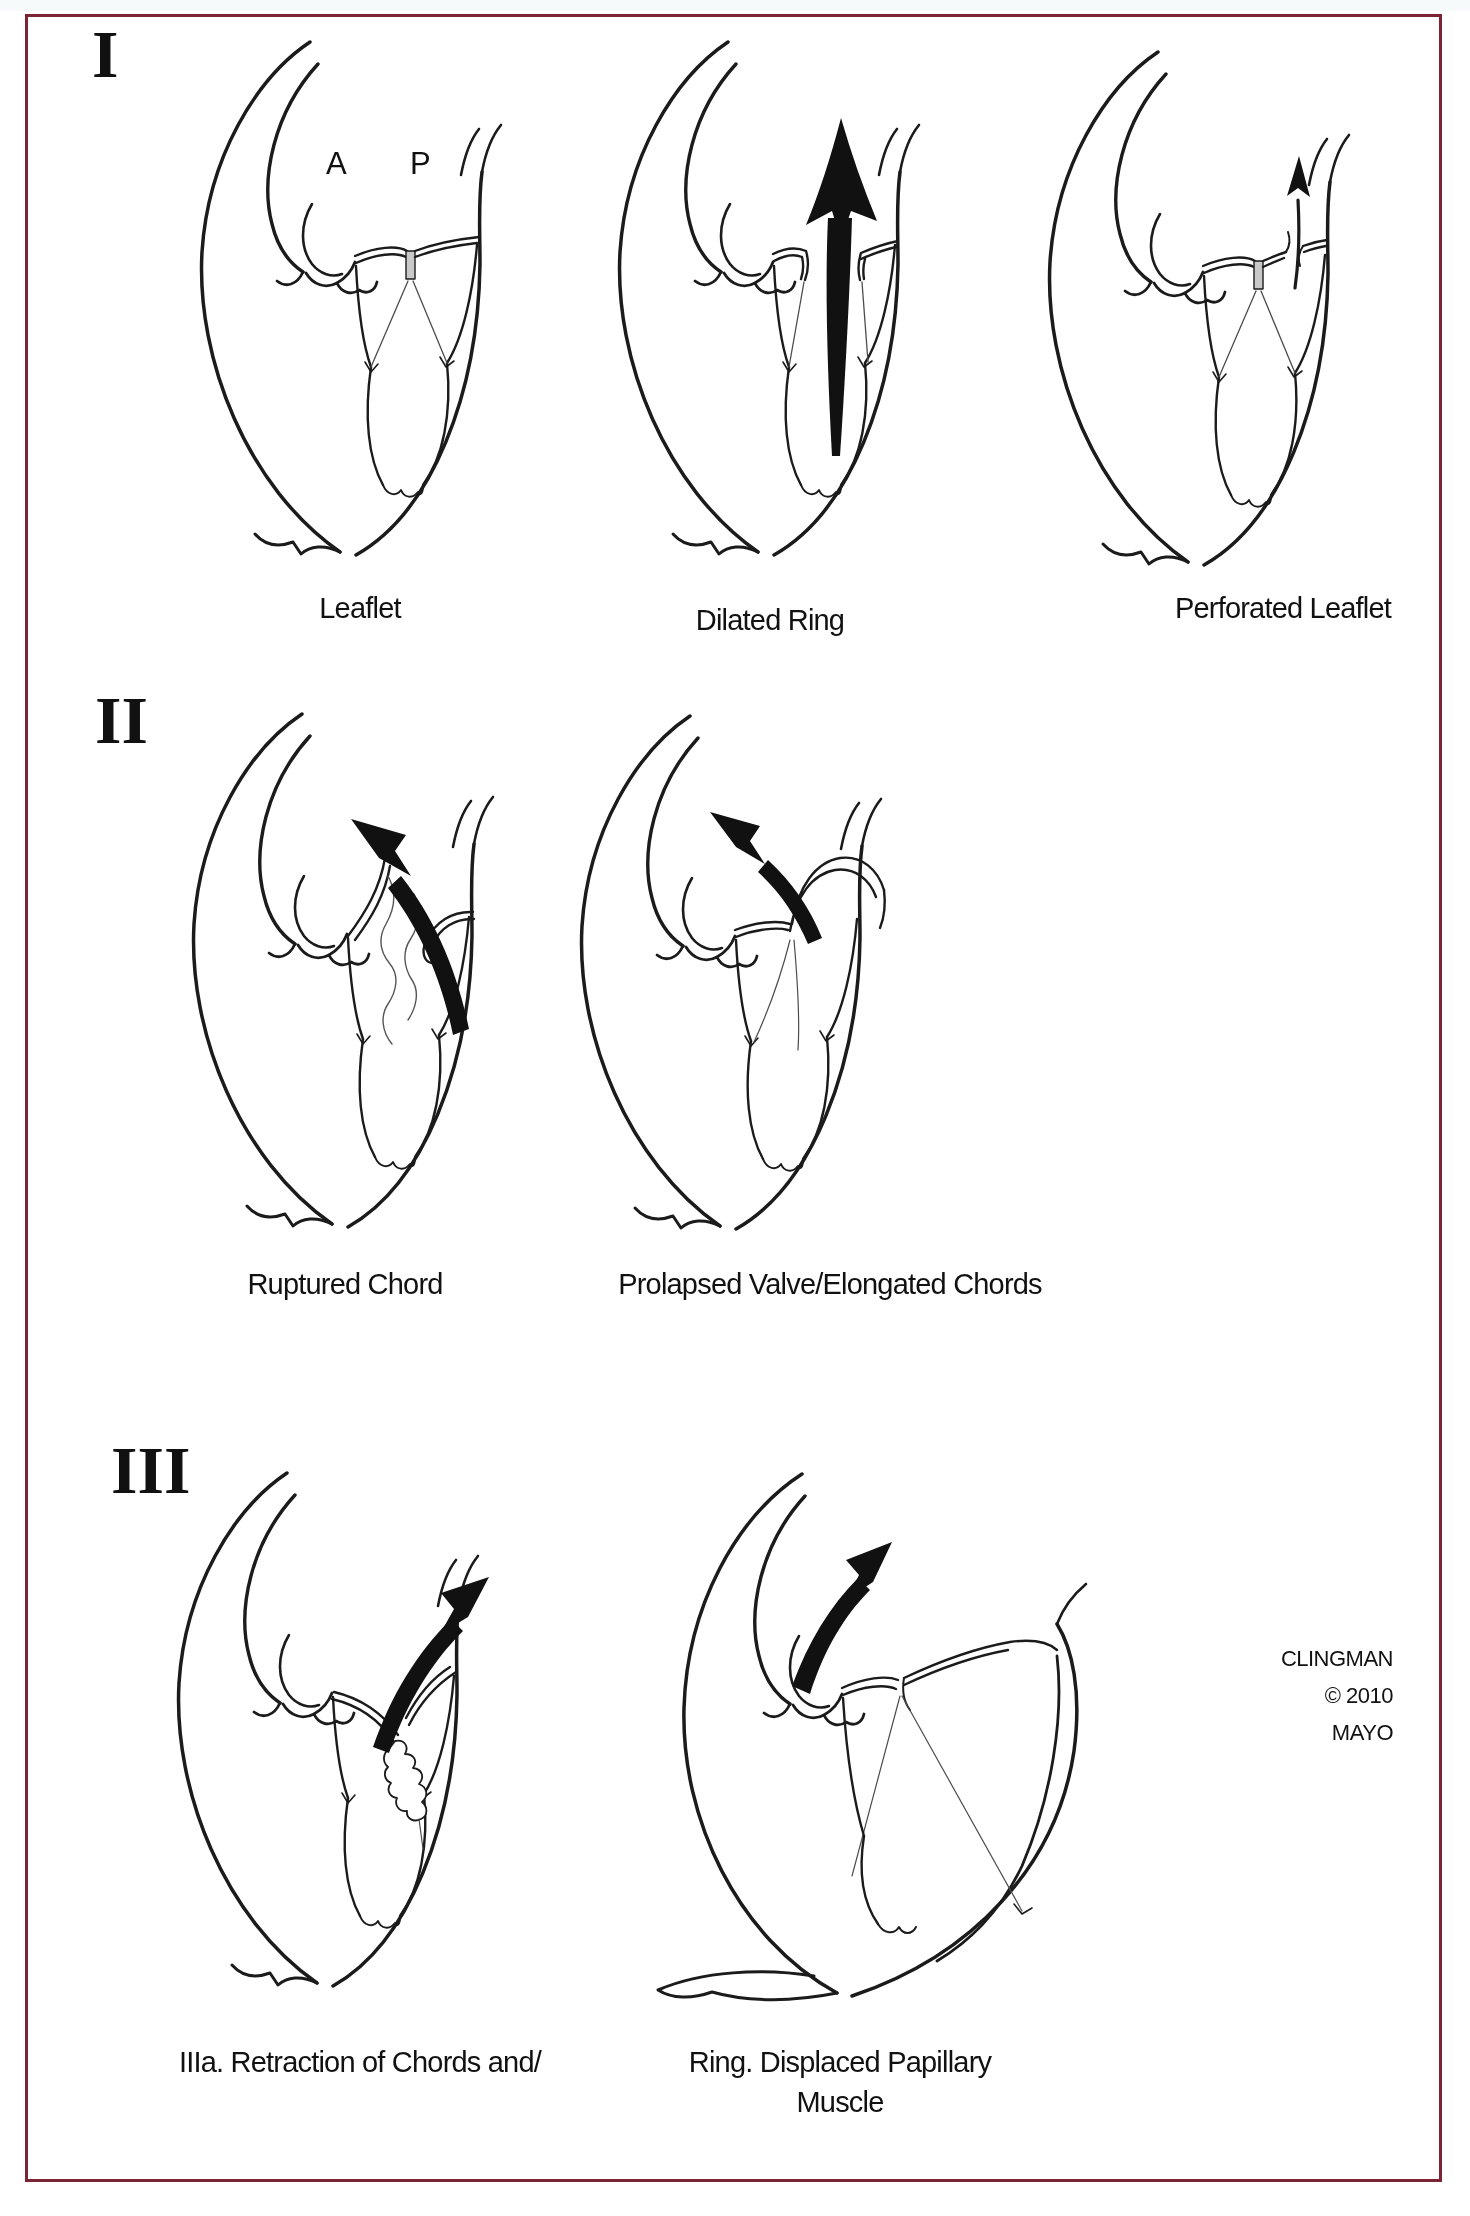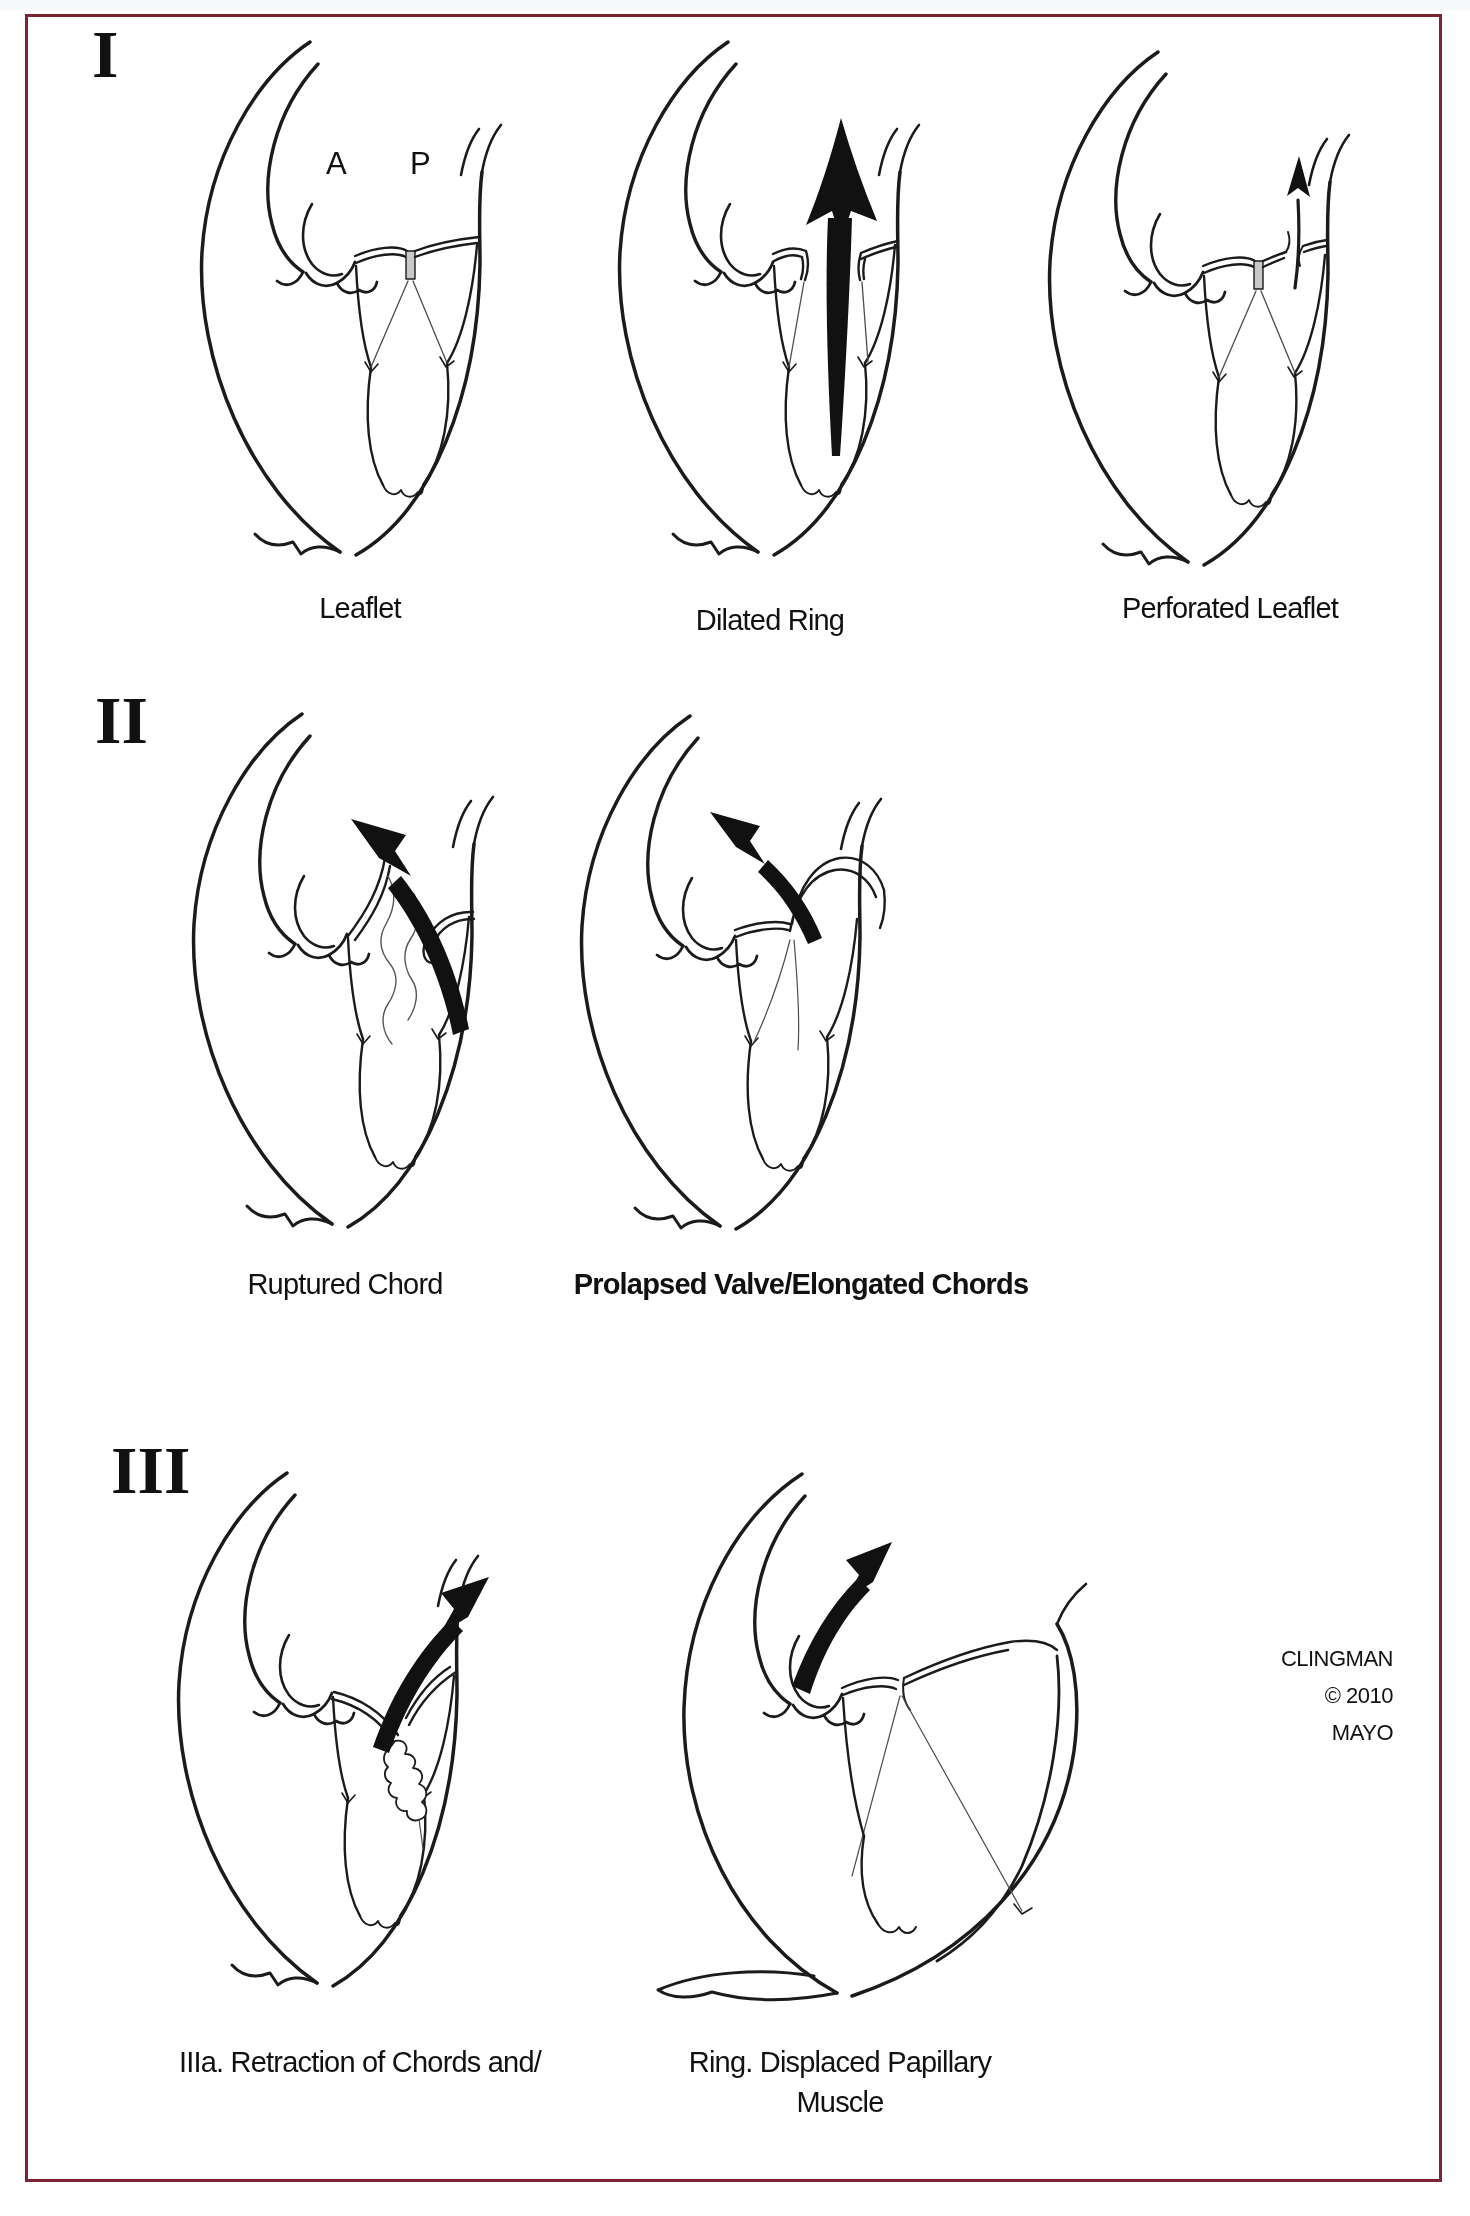--- a/index.html
+++ b/index.html
@@ -124,21 +124,21 @@
           <path d="M291,120 L279,160 L290,152 L302,161 Z" fill="#111" stroke="none" stroke-width="0" stroke-linecap="round" stroke-linejoin="round"></path>
         </g>
       </svg>
     </div>
 
   <div class="valve-label" style="left:314px; top:146px;">A</div>
   <div class="valve-label" style="left:398px; top:146px;">P</div>
 
   <div class="caption" style="left:240px; top:588px; width:240px;">Leaflet</div>
   <div class="caption" style="left:630px; top:588px; width:280px;margin-top:12px;">Dilated Ring</div>
-  <div class="caption" style="left:1050px; top:588px; width:360px;">Perforated Leaflet</div>
+  <div class="caption" style="left:1103px; top:588px; width:360px;">Perforated Leaflet</div>
 
   <div class="numeral" style="left:95px; top:686px;">II</div>
 
   <div class="heart" style="left:152px; top:698px; width:355px; height:555px;">
       <svg viewBox="0 0 355 555">
         <g>
           <path d="M150,16 C96,52 48,132 42,226 C36,334 88,462 180,526" fill="none" stroke="#1b1b1b" stroke-width="3.5" stroke-linecap="round" stroke-linejoin="round"></path>
           <path d="M180,526 C164,518 150,520 141,528 L133,516 C117,522 104,518 95,508" fill="none" stroke="#1b1b1b" stroke-width="3" stroke-linecap="round" stroke-linejoin="round"></path>
           <path d="M196,529 C272,486 318,368 320,238 C320,204 318,176 322,146" fill="none" stroke="#1b1b1b" stroke-width="3.5" stroke-linecap="round" stroke-linejoin="round"></path>
           <path d="M322,146 C326,124 332,110 341,99 M301,149 C305,128 311,113 319,103" fill="none" stroke="#1b1b1b" stroke-width="2.6" stroke-linecap="round" stroke-linejoin="round"></path>
@@ -183,21 +183,21 @@
           <path d="M252,224 C258,186 276,162 300,158 C322,155 338,170 344,190 M250,231 C256,196 272,174 295,170 C315,167 330,180 336,197" fill="none" stroke="#1b1b1b" stroke-width="2.4" stroke-linecap="round" stroke-linejoin="round"></path>
           <path d="M344,190 C346,206 344,218 340,228" fill="none" stroke="#1b1b1b" stroke-width="2.4" stroke-linecap="round" stroke-linejoin="round"></path>
           <path d="M250,240 C240,280 226,316 214,342 M254,240 C258,286 260,320 258,350" fill="none" stroke="#4c4c4c" stroke-width="1.2" stroke-linecap="round" stroke-linejoin="round"></path>
           <path d="M282,238 C270,208 252,182 228,160 L218,172 C240,192 256,216 268,244 Z" fill="#111" stroke="none" stroke-width="0" stroke-linecap="round" stroke-linejoin="round"></path>
           <path d="M170,112 L220,126 L210,141 L225,164 L196,147 Z" fill="#111" stroke="none" stroke-width="0" stroke-linecap="round" stroke-linejoin="round"></path>
         </g>
       </svg>
     </div>
 
   <div class="caption" style="left:195px; top:1264px; width:300px;">Ruptured Chord</div>
-  <div class="caption" style="left:571px; top:1264px; width:460px;font-weight:bold;">Prolapsed Valve/Elongated Chords</div>
+  <div class="caption" style="left:600px; top:1264px; width:460px;">Prolapsed Valve/Elongated Chords</div>
 
   <div class="numeral" style="left:95px; top:1436px;margin-left:16px;">III</div>
 
   <div class="heart" style="left:122px; top:1452px; width:405px; height:565px;">
       <svg viewBox="0 0 405 565">
         <g transform="translate(15,5)">
           <path d="M150,16 C96,52 48,132 42,226 C36,334 88,462 180,526" fill="none" stroke="#1b1b1b" stroke-width="3.5" stroke-linecap="round" stroke-linejoin="round"></path>
           <path d="M180,526 C164,518 150,520 141,528 L133,516 C117,522 104,518 95,508" fill="none" stroke="#1b1b1b" stroke-width="3" stroke-linecap="round" stroke-linejoin="round"></path>
           <path d="M196,529 C272,486 318,368 320,238 C320,204 318,176 322,146" fill="none" stroke="#1b1b1b" stroke-width="3.5" stroke-linecap="round" stroke-linejoin="round"></path>
           <path d="M322,146 C326,124 332,110 341,99 M301,149 C305,128 311,113 319,103" fill="none" stroke="#1b1b1b" stroke-width="2.6" stroke-linecap="round" stroke-linejoin="round"></path>

